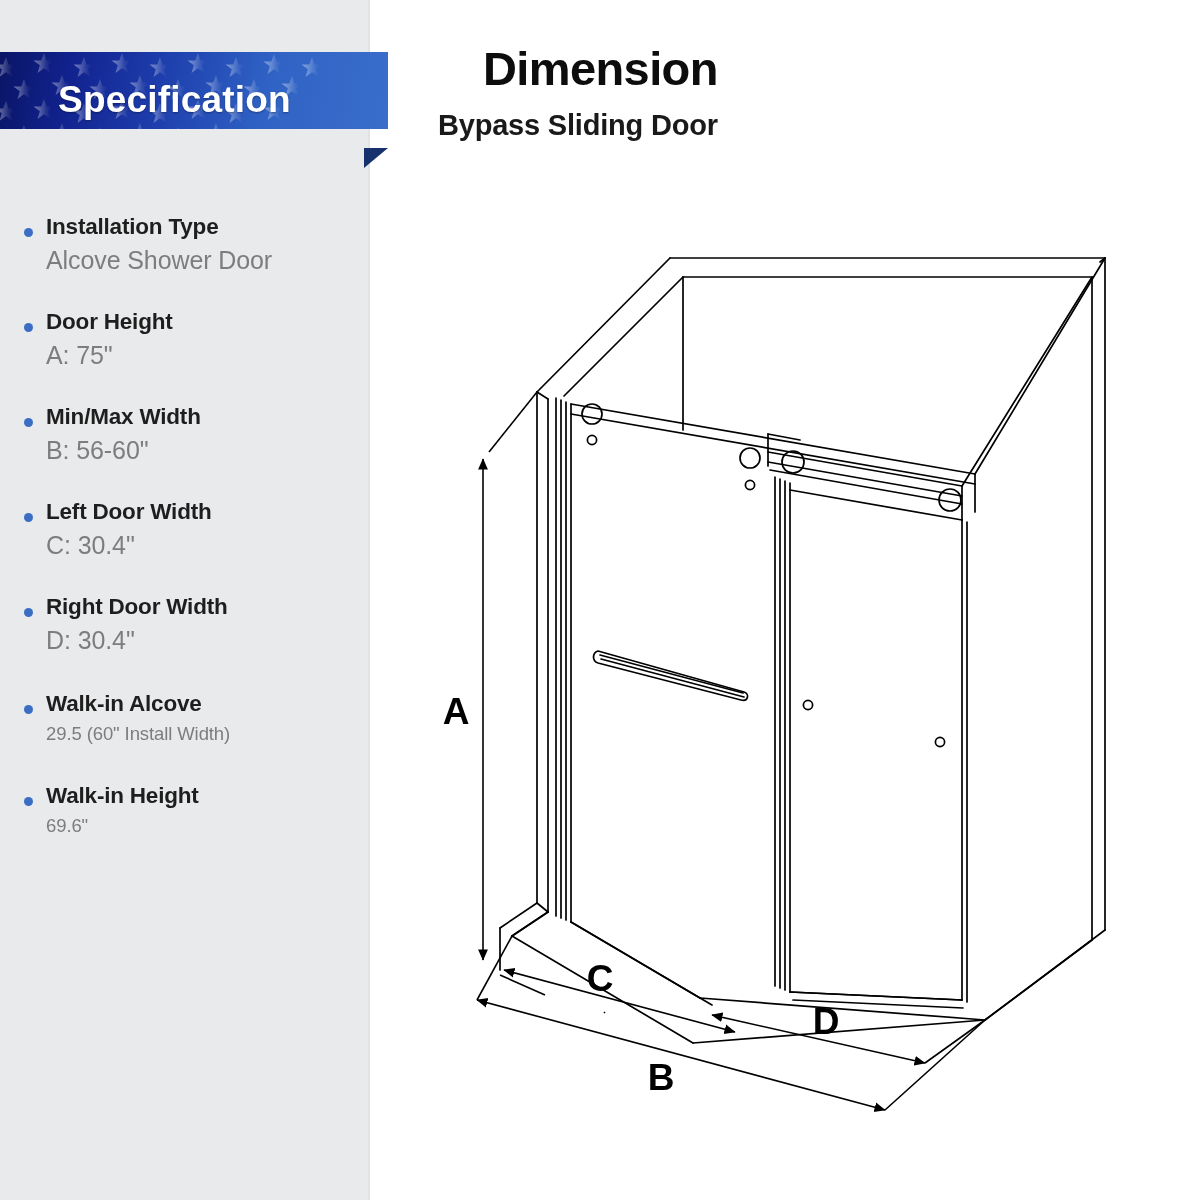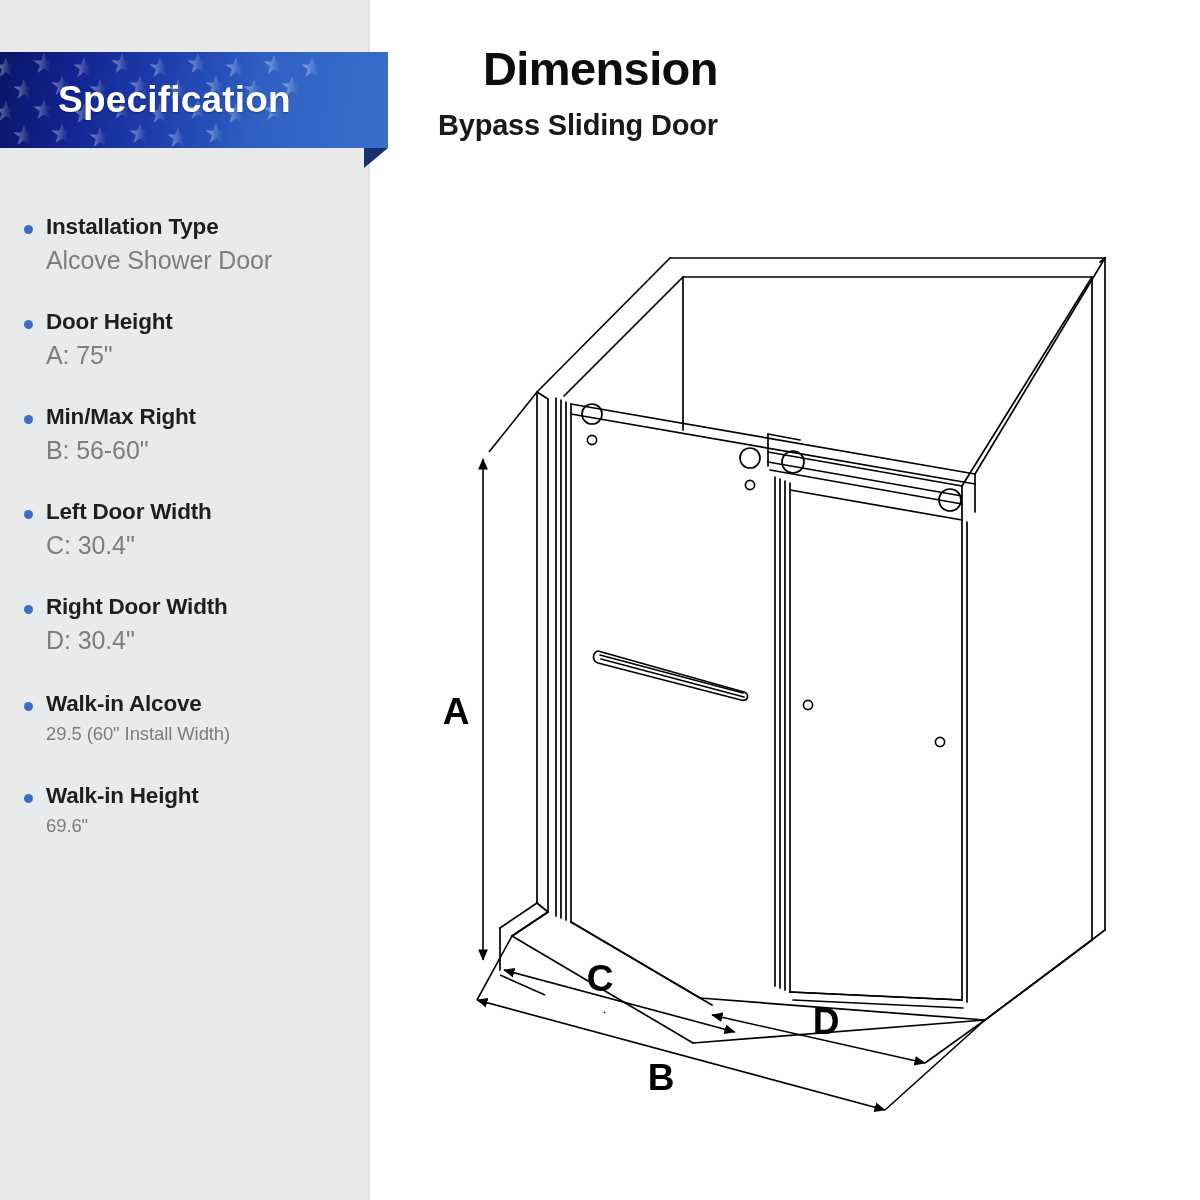--- a/index.html
+++ b/index.html
@@ -16,21 +16,21 @@
     background:#e8eaec;
   }
   #sidebar-edge{
     position:absolute;left:368px;top:0;width:2px;height:1200px;
     background:#e0e2e4;
   }
 
   
   #banner-wrap{position:absolute;left:0;top:52px;width:392px;height:116px;}
   #banner{
-    position:absolute;left:0;top:0;width:388px;height:96px;
+    position:absolute;left:0;top:0;width:388px;height:77px;
     background:linear-gradient(100deg,#0a1566 0%,#11228e 18%,#1e3fad 42%,#2f62c4 68%,#3a6ecb 100%);
     overflow:hidden;
   }
   #banner svg{position:absolute;left:0;top:0;}
   #banner-title{
     position:absolute;left:58px;top:0;height:96px;
     display:flex;align-items:center;
     color:#ffffff;font-size:37px;font-weight:bold;letter-spacing:.2px;
     text-shadow:0 1px 2px rgba(0,0,0,.35);
     z-index:3;
@@ -39,21 +39,21 @@
     position:absolute;left:364px;top:96px;
     width:0;height:0;
     border-left:24px solid #17306e;
     border-bottom:20px solid transparent;
   }
 
   
   #spec-list{position:absolute;left:0;top:214px;width:368px;}
   .spec-item{position:relative;padding-left:24px;margin-bottom:0;}
   .spec-head{
-    display:flex;align-items:flex-start;
+    display:flex;align-items:center;
     font-size:22.5px;font-weight:bold;color:#1e1e1e;letter-spacing:-.2px;
   }
   .bullet{
     width:9px;height:9px;border-radius:50%;background:#3a6ec4;
     margin-right:13px;margin-top:11px;flex:0 0 auto;
   }
   .spec-val{
     margin-left:22px;margin-top:6px;
     font-size:25px;color:#7d7d7d;letter-spacing:-.1px;
   }
@@ -154,21 +154,21 @@
     <div class="spec-head">
       <span class="bullet"></span>
       <span>Door Height</span>
     </div>
     <div class="spec-val">A: 75"</div>
   </div>
 
   <div class="spec-item" style="margin-bottom:34px;">
     <div class="spec-head">
       <span class="bullet"></span>
-      <span>Min/Max Right</span>
+      <span>Min/Max Width</span>
     </div>
     <div class="spec-val">B: 56-60"</div>
   </div>
 
   <div class="spec-item" style="margin-bottom:34px;">
     <div class="spec-head">
       <span class="bullet"></span>
       <span>Left Door Width</span>
     </div>
     <div class="spec-val">C: 30.4"</div>

